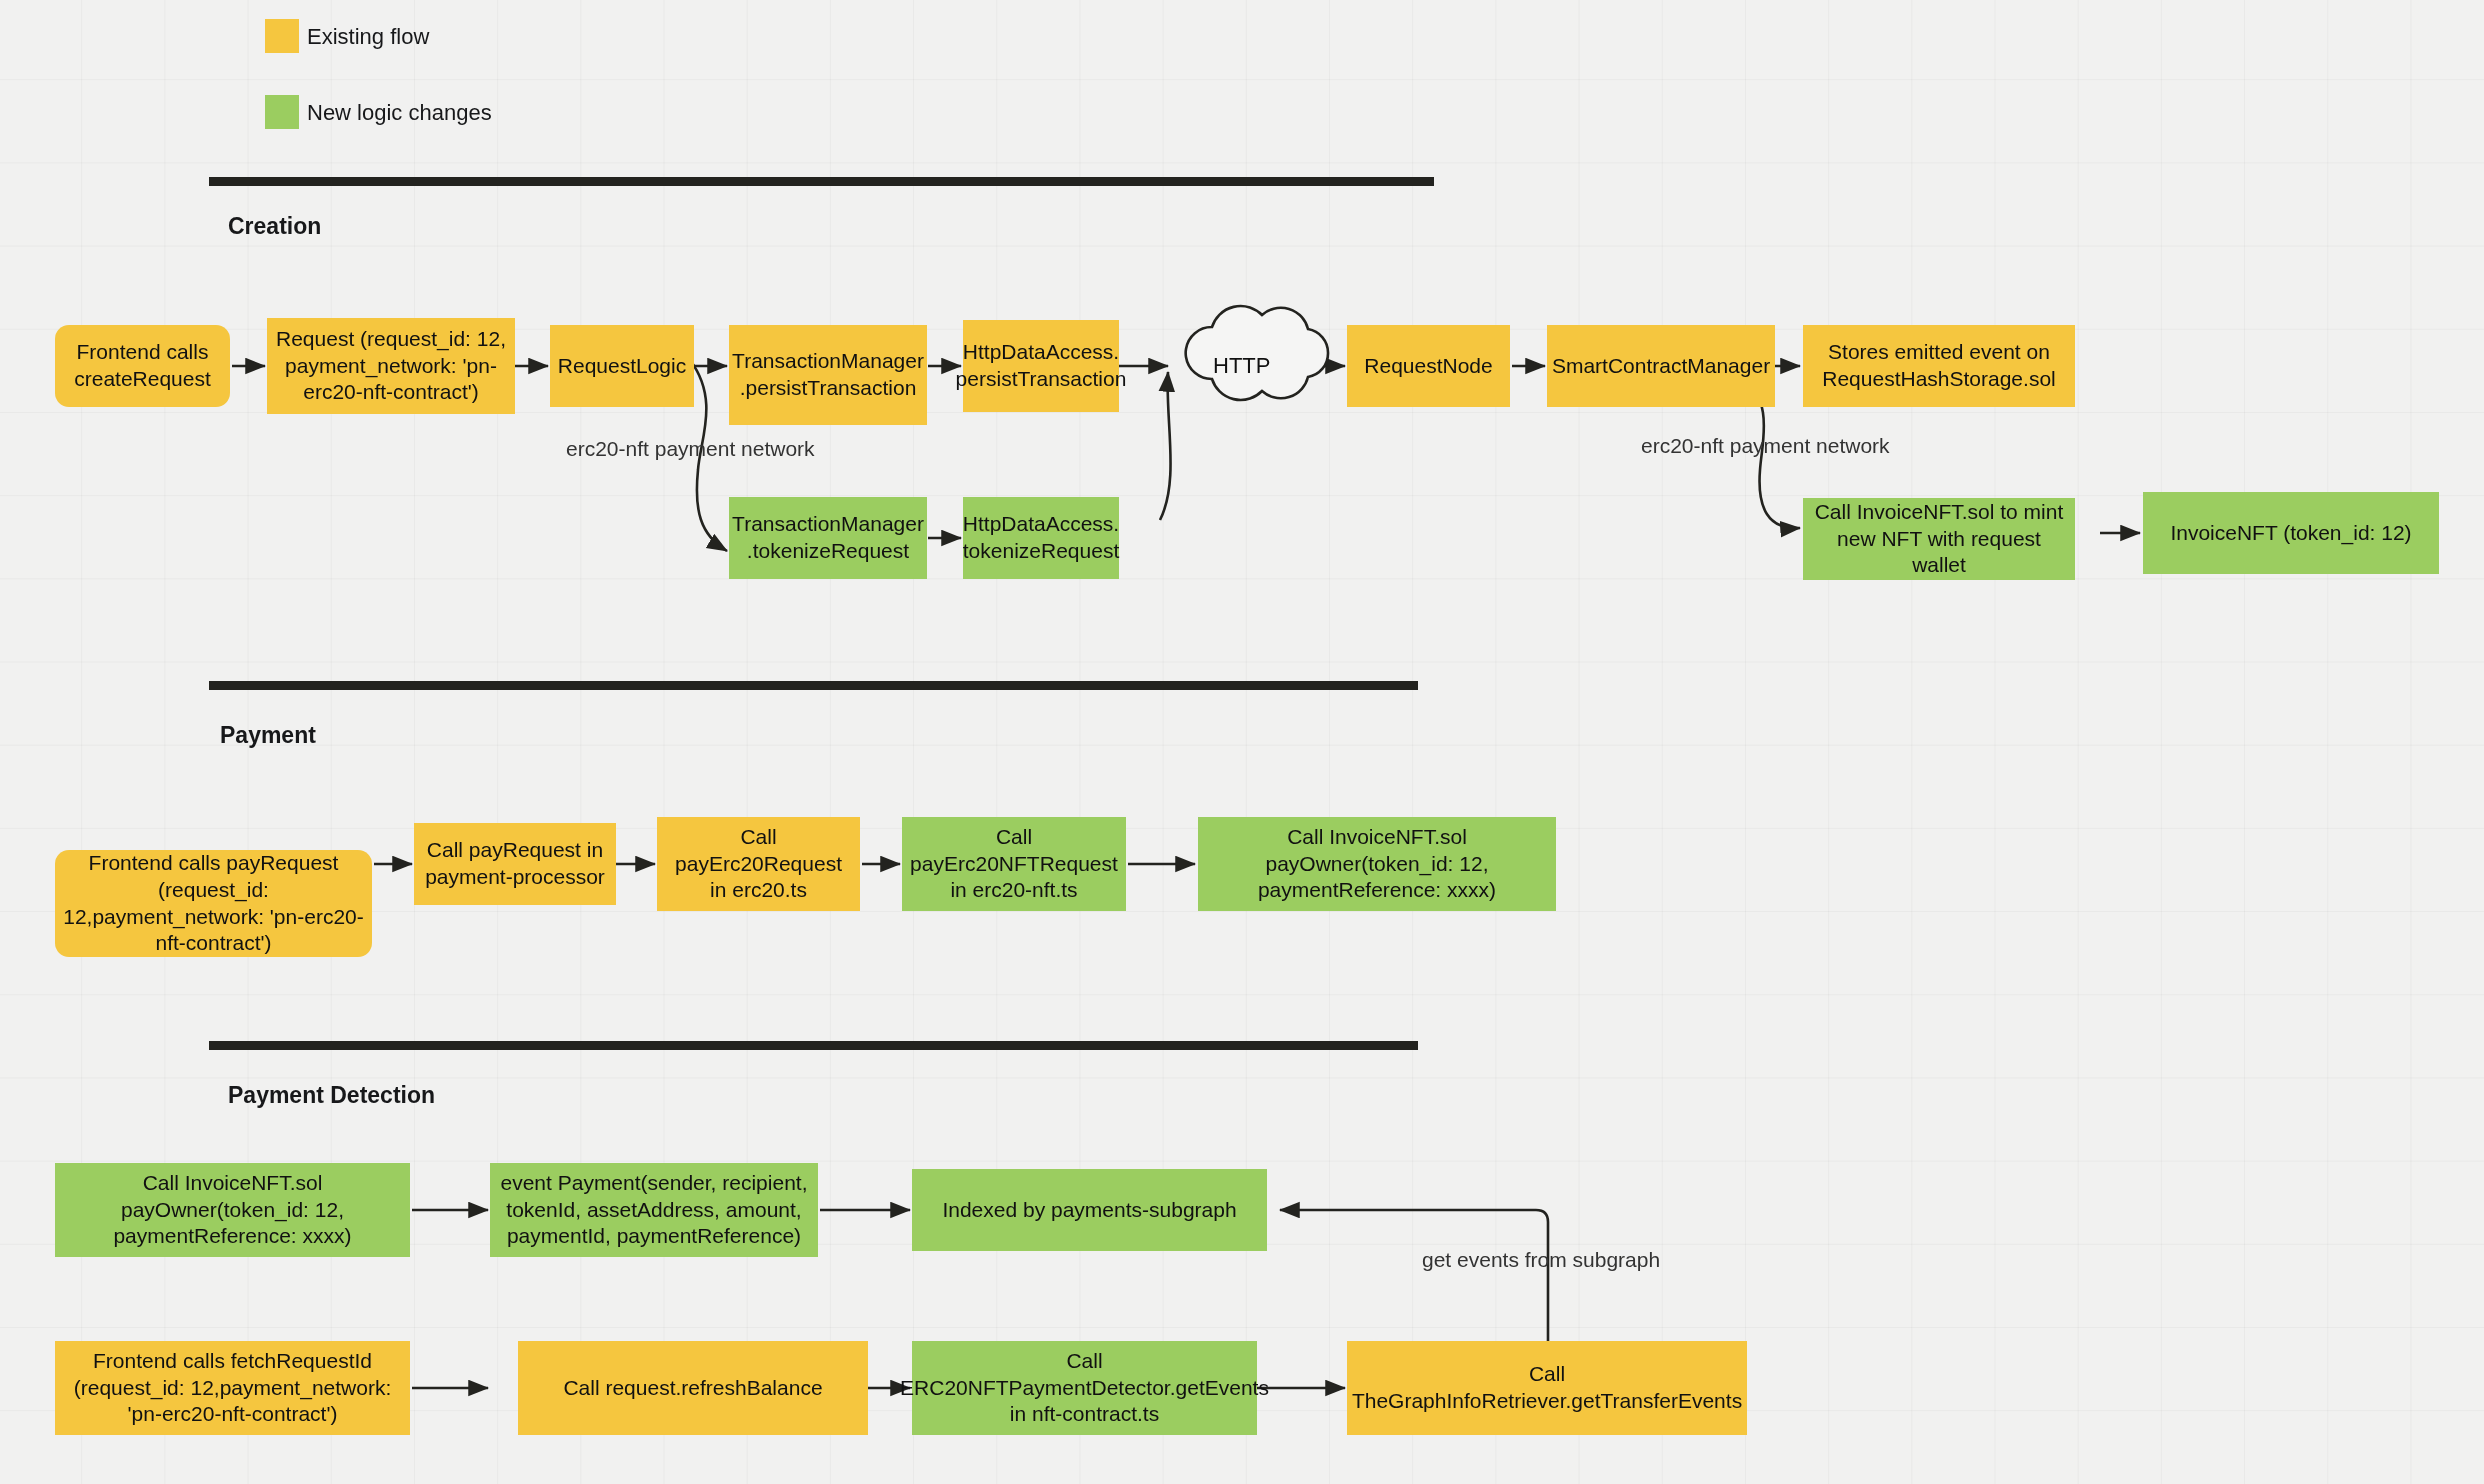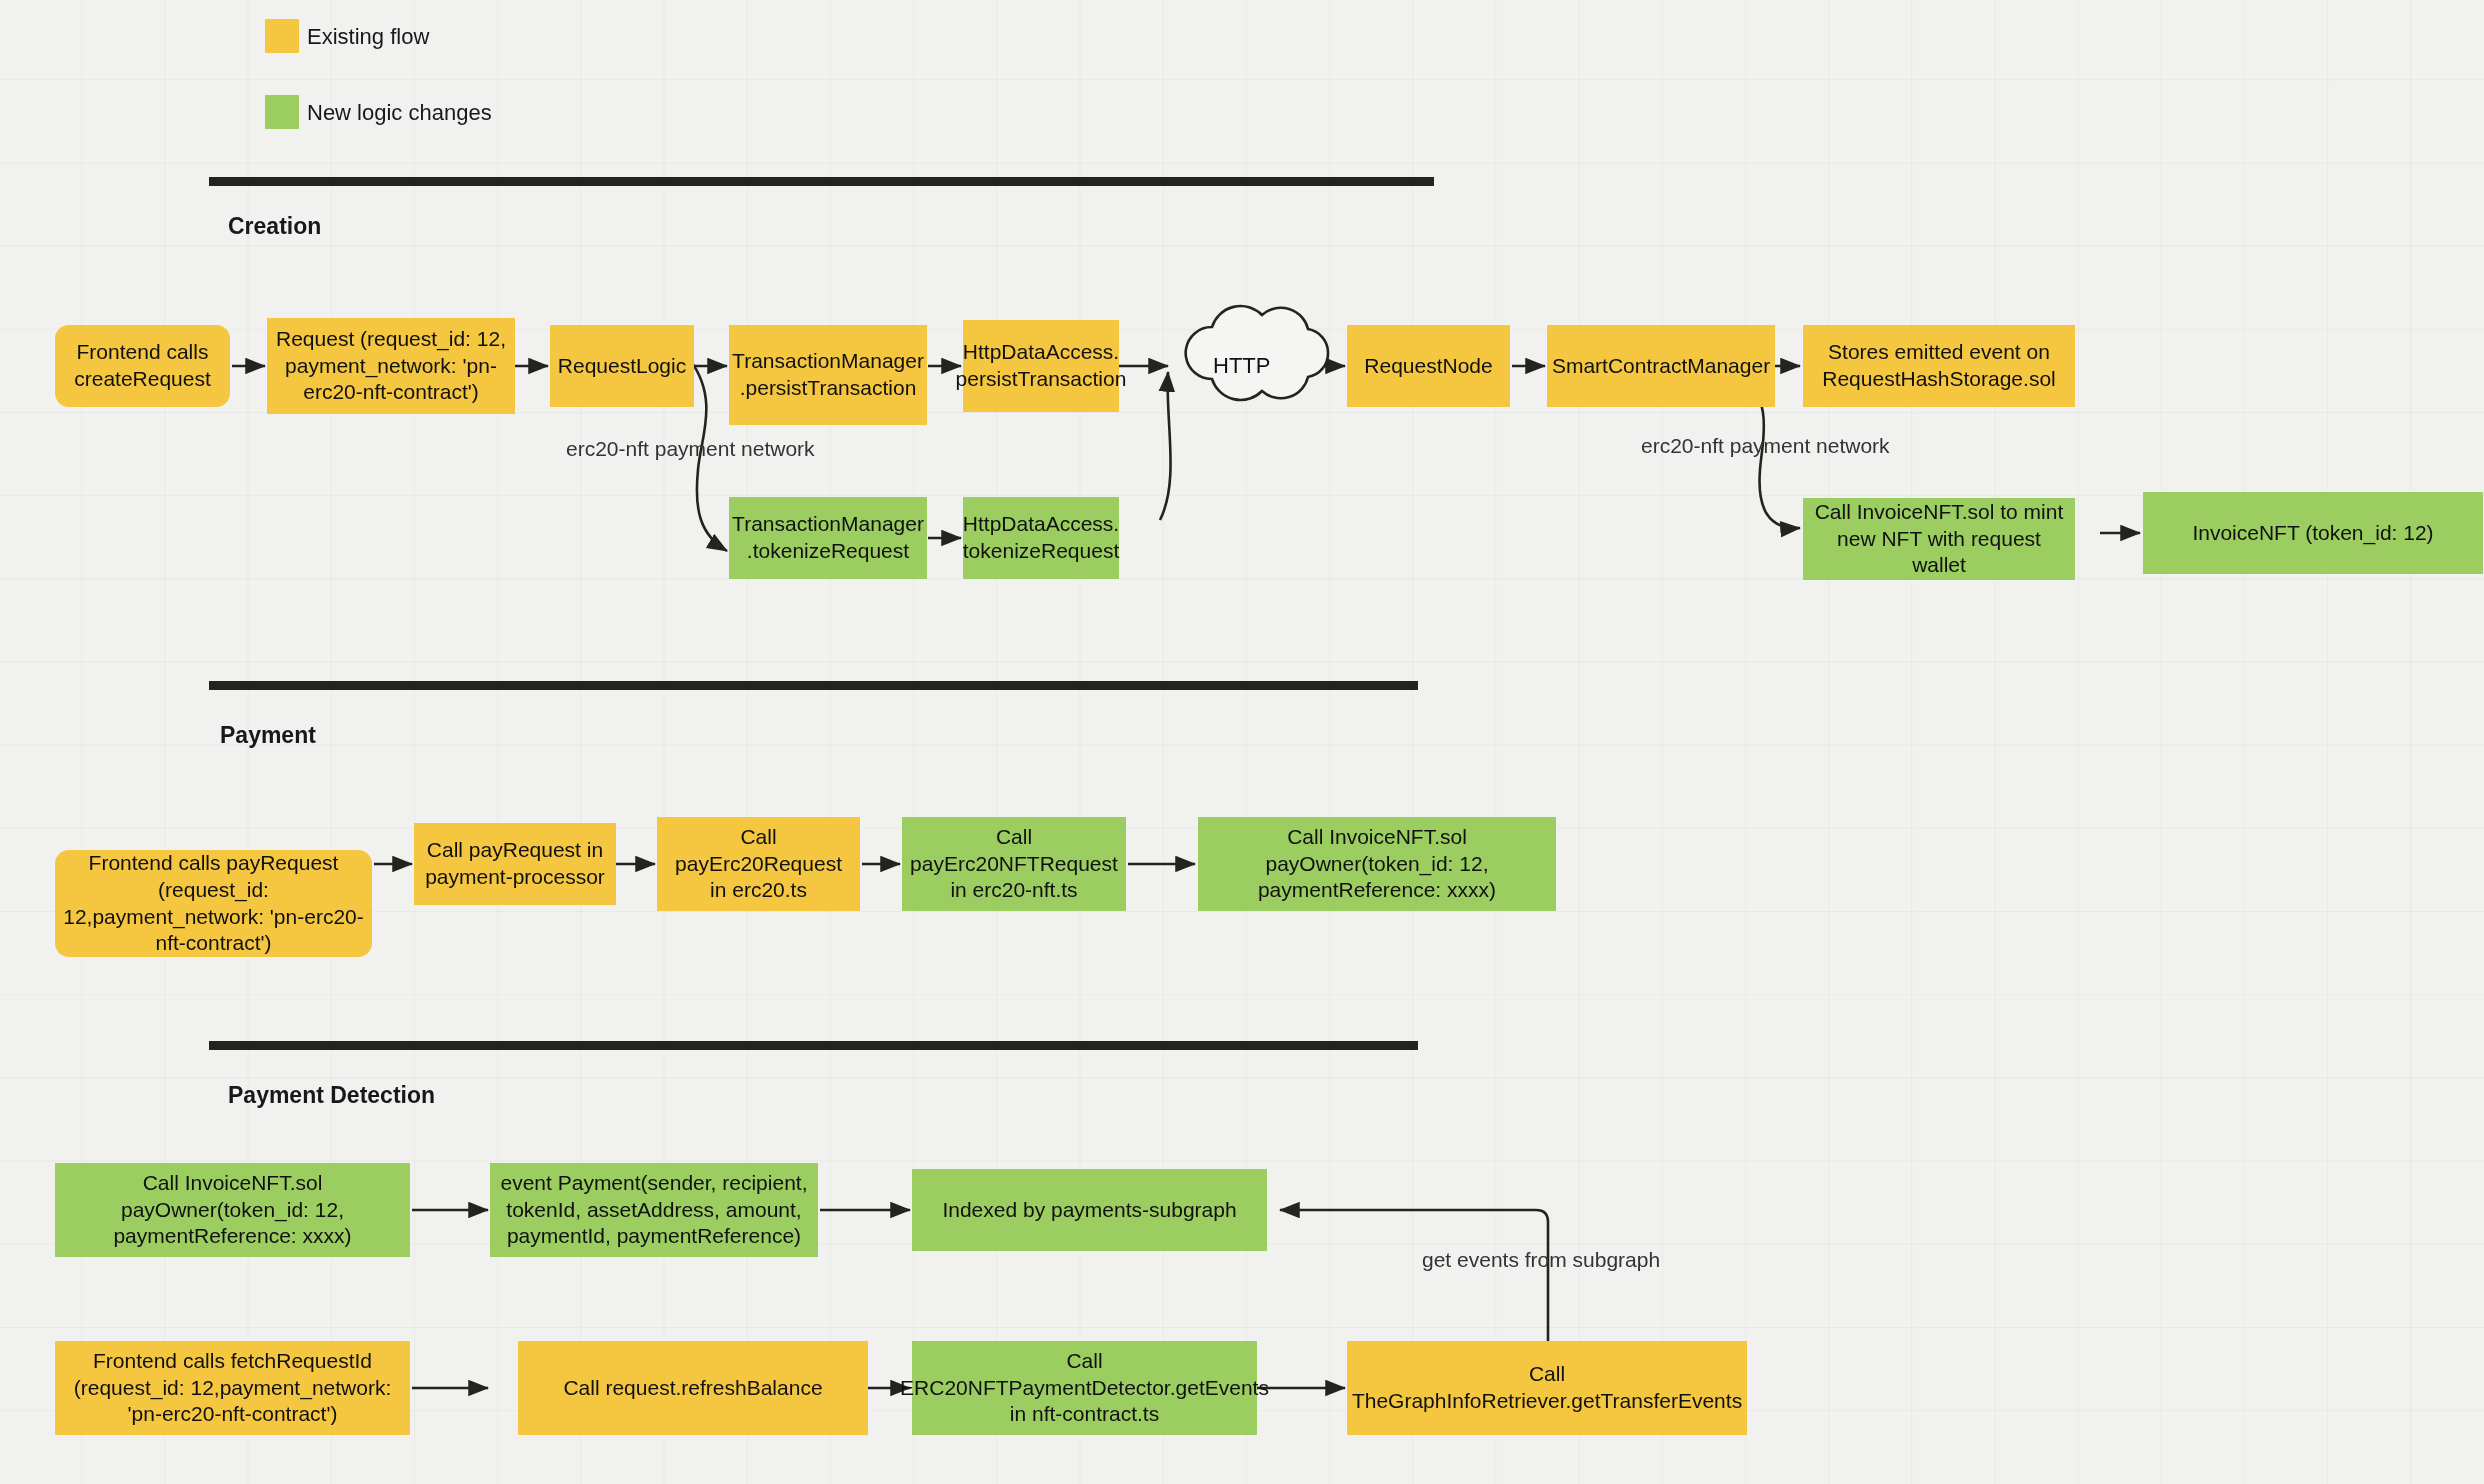--- a/index.html
+++ b/index.html
@@ -187,21 +187,21 @@
   <div class="node yellow" style="left:1547px; top:325px; width:228px; height:82px;">SmartContractManager</div>
 
   <div class="node yellow" style="left:1803px; top:325px; width:272px; height:82px;">Stores emitted event on RequestHashStorage.sol</div>
 
   <div class="node green" style="left:729px; top:497px; width:198px; height:82px;">TransactionManager .tokenizeRequest</div>
 
   <div class="node green" style="left:963px; top:497px; width:156px; height:82px;">HttpDataAccess. tokenizeRequest</div>
 
   <div class="node green" style="left:1803px; top:498px; width:272px; height:82px;">Call InvoiceNFT.sol to mint new NFT with request wallet</div>
 
-  <div class="node green" style="left:2143px; top:492px; width:340px; height:82px;">InvoiceNFT (token_id: 12)</div>
+  <div class="node green" style="left:2143px; top:492px; width:296px; height:82px;">InvoiceNFT (token_id: 12)</div>
 
   <div class="edge-label" style="left:566px; top:437px;">erc20-nft payment network</div>
 
   <div class="edge-label" style="left:1641px; top:434px;">erc20-nft payment network</div>
 
   <div class="node yellow round" style="left:55px; top:810px; width:317px; height:107px;margin-top:40px;">Frontend calls payRequest (request_id: 12,payment_network: 'pn-erc20-nft-contract')</div>
 
   <div class="node yellow" style="left:414px; top:823px; width:202px; height:82px;">Call payRequest in payment-processor</div>
 
   <div class="node yellow" style="left:657px; top:817px; width:203px; height:94px;">Call payErc20Request in erc20.ts</div>

